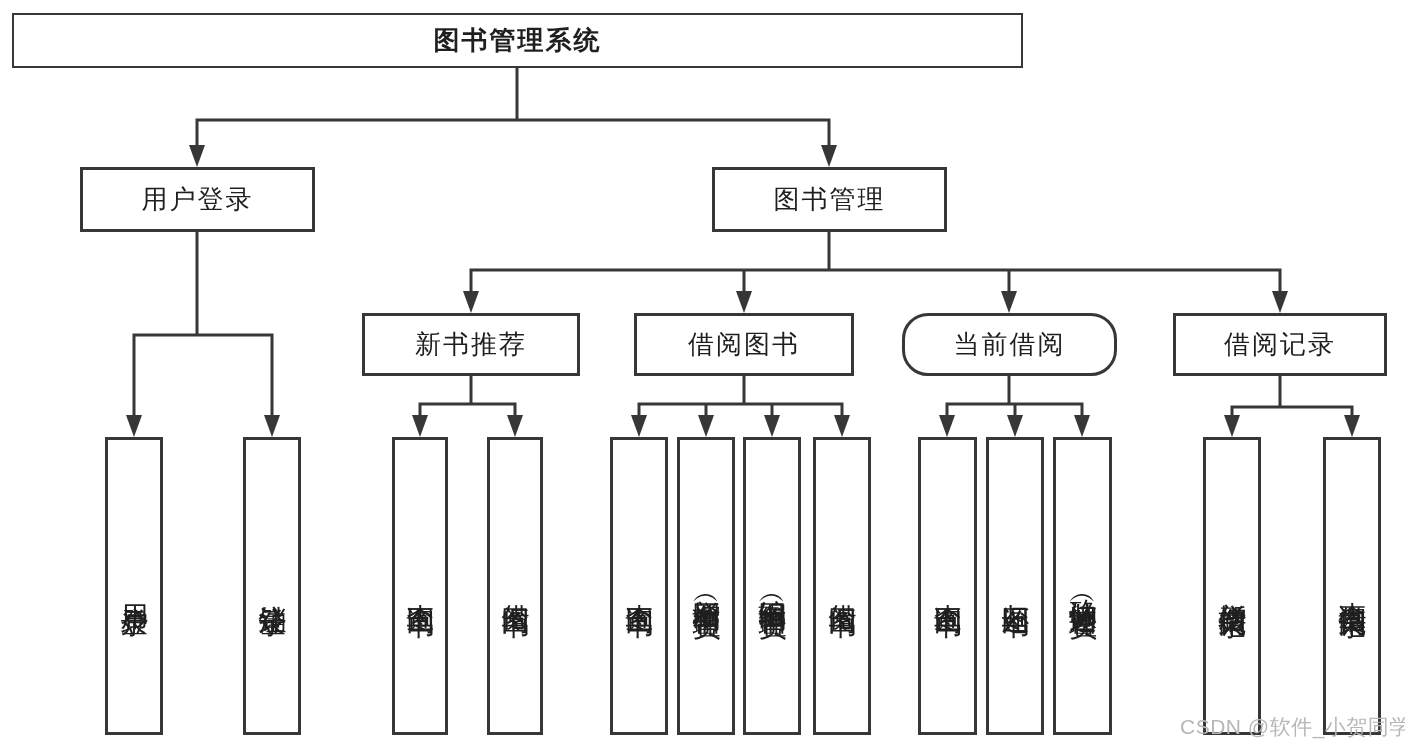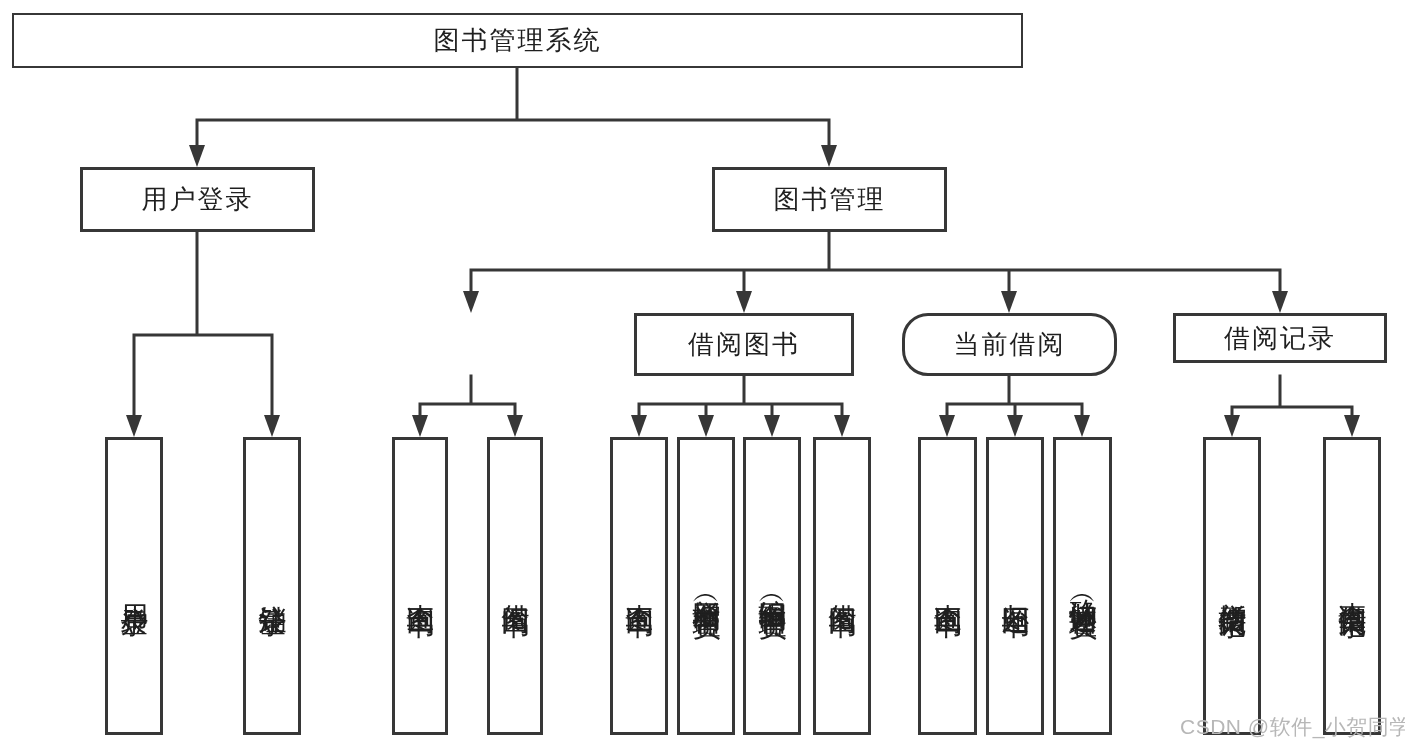--- a/index.html
+++ b/index.html
@@ -15,21 +15,21 @@
     position:absolute;
     box-sizing:border-box;
     border:3px solid #373737;
     background:#ffffff;
     display:flex;align-items:center;justify-content:center;
     z-index:1;
   }
   .hbox .lbl{
     font-size:26px;color:#1f1f1f;letter-spacing:2px;white-space:nowrap;
   }
-  .root{border-width:2px;}
+  .root{border-width:2px;font-weight:bold;}
   .vbox{
     position:absolute;
     box-sizing:border-box;
     border:3px solid #373737;
     background:#ffffff;
     display:flex;align-items:center;justify-content:center;
     z-index:1;
     top:437px;height:298px;
   }
   .vbox .vlbl{
@@ -82,27 +82,30 @@
     <span class="lbl">图书管理系统</span>
   </div>
 
   <div class="hbox" style="left:80px;top:167px;width:235px;height:65px;">
     <span class="lbl">用户登录</span>
   </div>
   <div class="hbox" style="left:712px;top:167px;width:235px;height:65px;font-family:Liberation Mono, monospace;">
     <span class="lbl">图书管理</span>
   </div>
 
+  <div class="hbox" style="left:362px;top:313px;width:218px;height:63px;">
+    <span class="lbl">新书推荐</span>
+  </div>
   <div class="hbox" style="left:634px;top:313px;width:220px;height:63px;">
     <span class="lbl">借阅图书</span>
   </div>
   <div class="hbox" style="left:902px;top:313px;width:215px;height:63px;border-radius:26px;">
     <span class="lbl">当前借阅</span>
   </div>
-  <div class="hbox" style="left:1173px;top:313px;width:214px;height:50px;">
+  <div class="hbox" style="left:1173px;top:313px;width:214px;height:63px;">
     <span class="lbl">借阅记录</span>
   </div>
 
   <div class="vbox" style="left:105px;width:58px;">
     <span class="vlbl">用户登录</span>
   </div>
   <div class="vbox" style="left:243px;width:58px;">
     <span class="vlbl">注销登录</span>
   </div>
 

